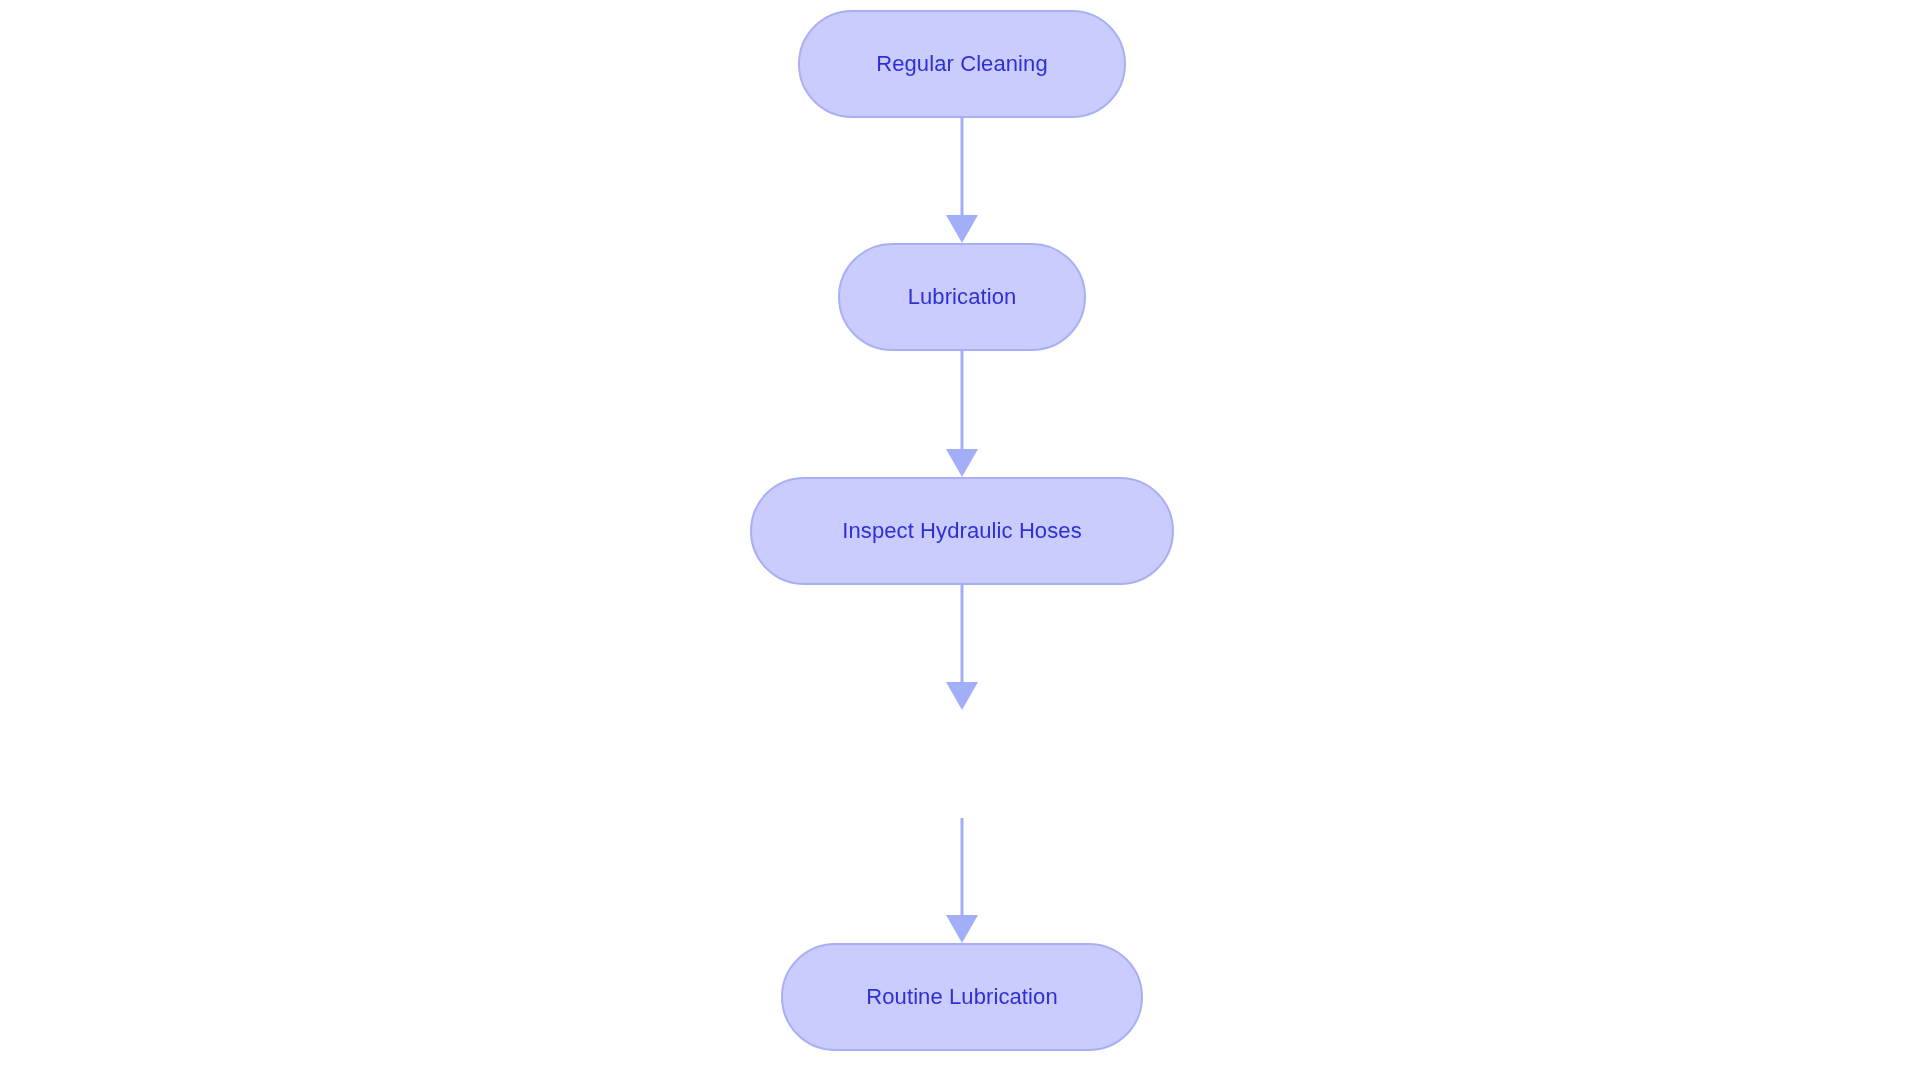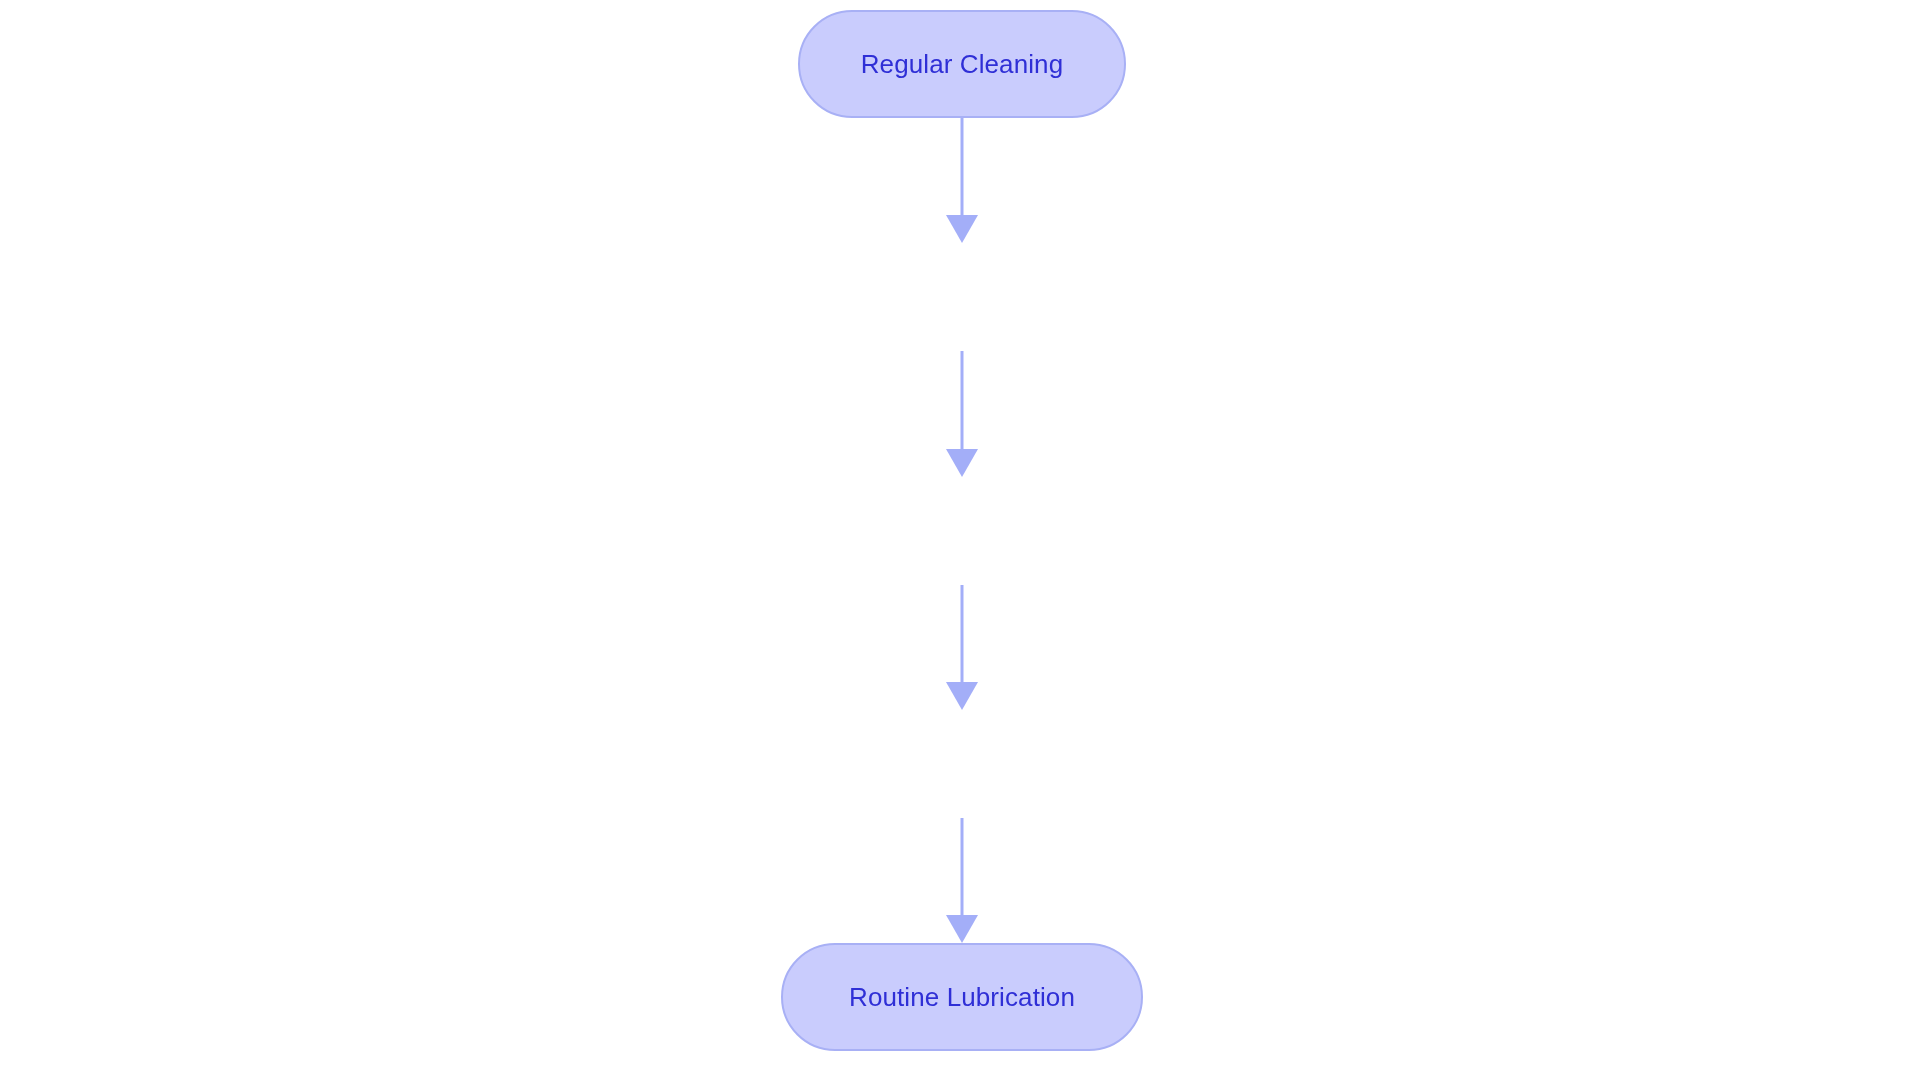--- a/index.html
+++ b/index.html
@@ -31,21 +31,21 @@
     justify-content: center;
     background: #c9ccfd;
     border: 2px solid #a8b0f5;
     border-radius: 999px;
     height: 108px;
     transform: translateX(-50%);
     left: 962px;
   }
   .node-label {
     font-family: "Liberation Sans", sans-serif;
-    font-size: 26px;
+    font-size: 22px;
     font-weight: 400;
     color: #2f2fd6;
     letter-spacing: 0.1px;
     line-height: 1;
     white-space: nowrap;
     user-select: none;
   }
 
   
   .node.n0 { top: 10px;   width: 328px; }
@@ -96,20 +96,26 @@
     <g>
       <line class="edge-line" x1="962" y1="818" x2="962" y2="922"></line>
       <polygon class="edge-head" points="962,943 946,915 978,915"></polygon>
     </g>
   </svg>
 
   <div class="node n0">
     <span class="node-label">Regular Cleaning</span>
   </div>
 
+  <div class="node n1">
+    <span class="node-label">Lubrication</span>
+  </div>
 
+  <div class="node n2">
+    <span class="node-label">Inspect Hydraulic Hoses</span>
+  </div>
 
 
   <div class="node n4">
     <span class="node-label">Routine Lubrication</span>
   </div>
 
 </div>
 
 </body></html>

